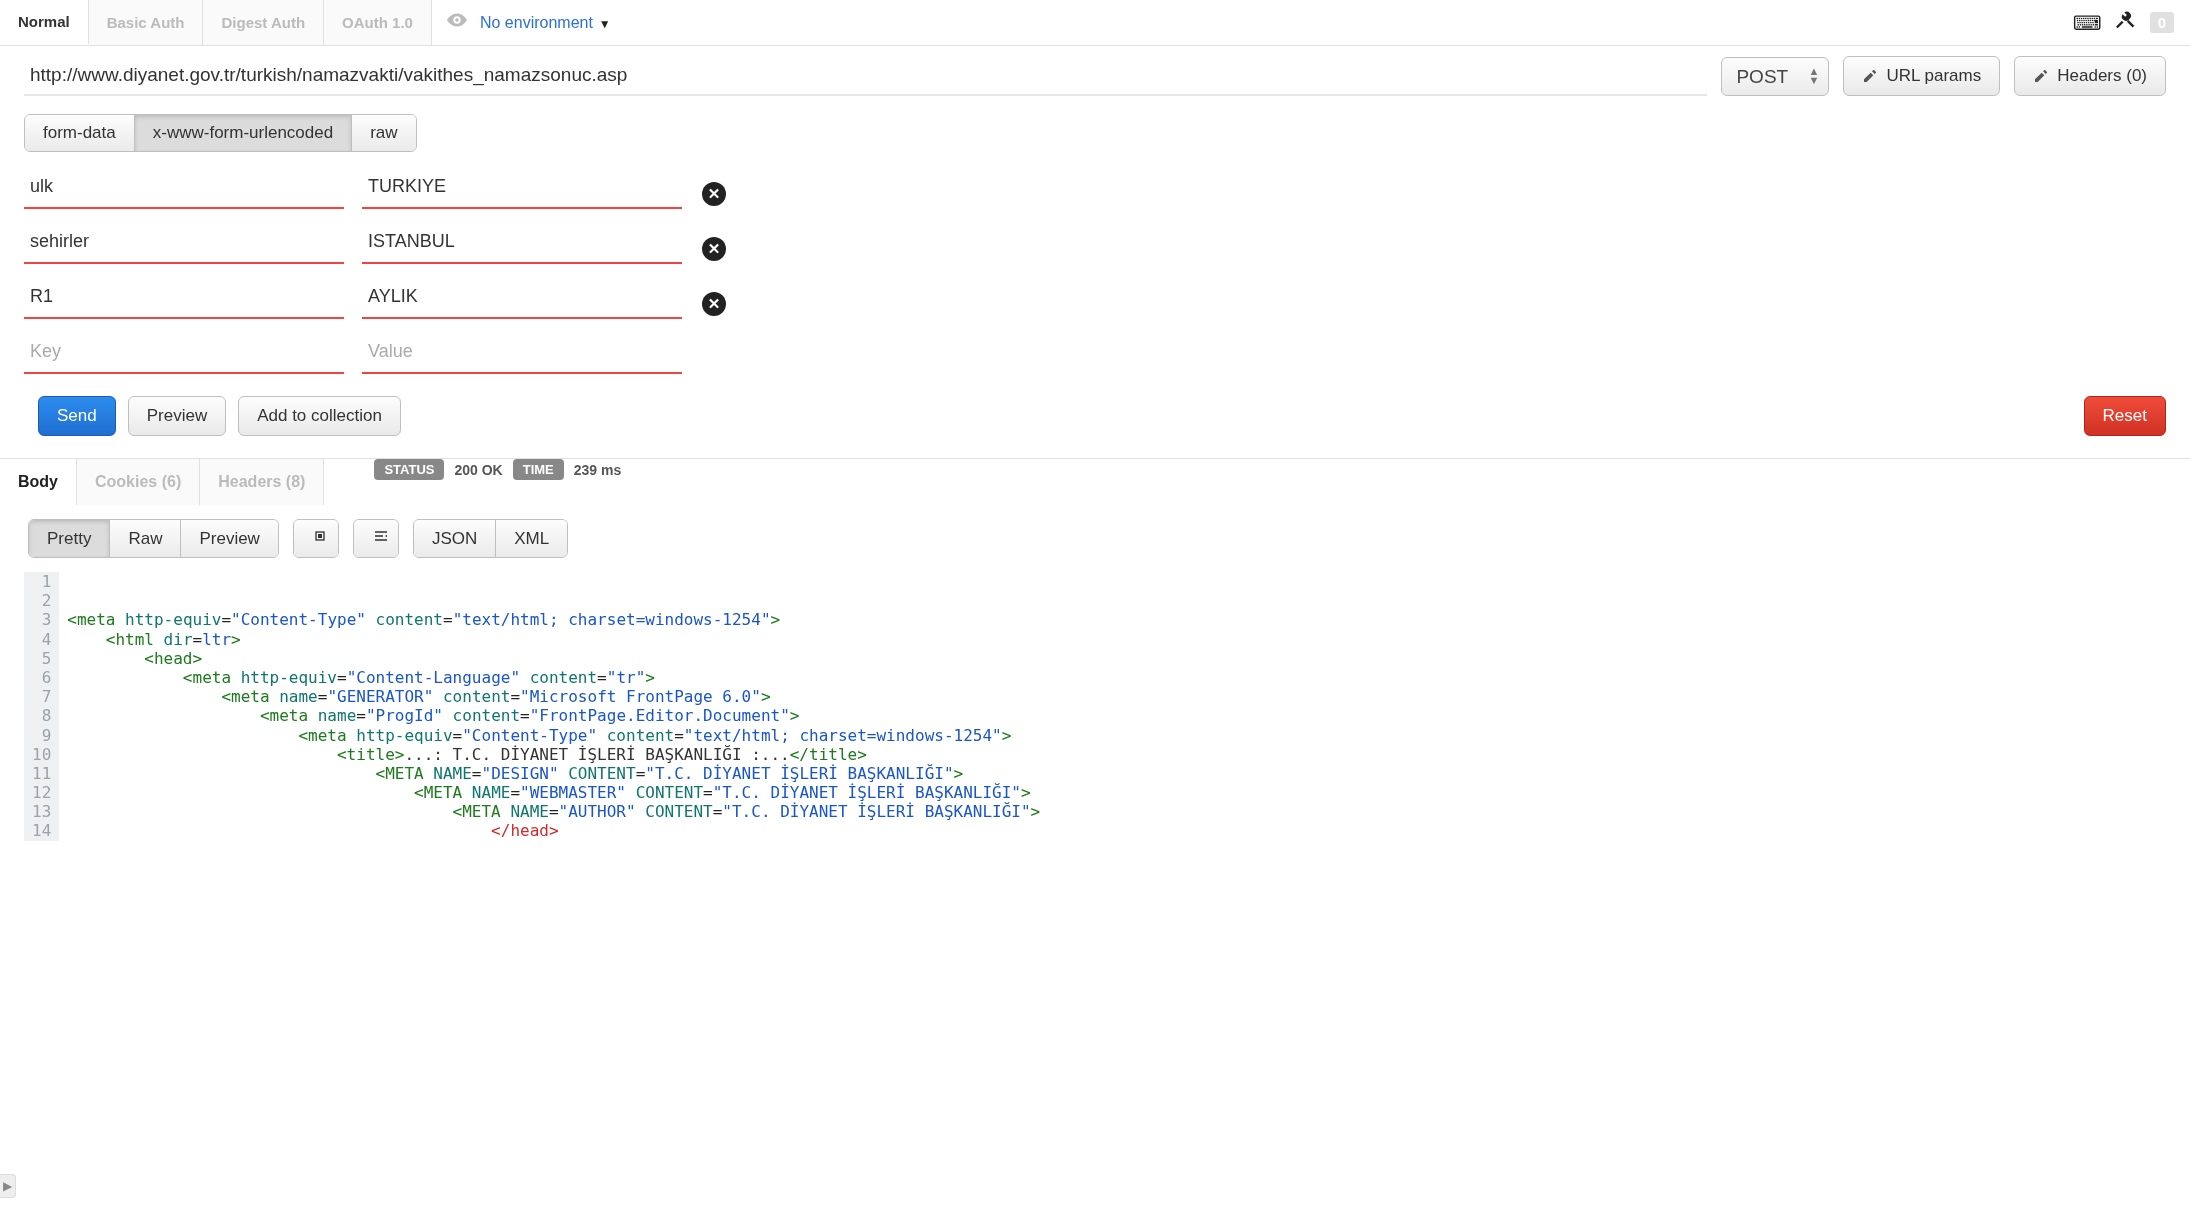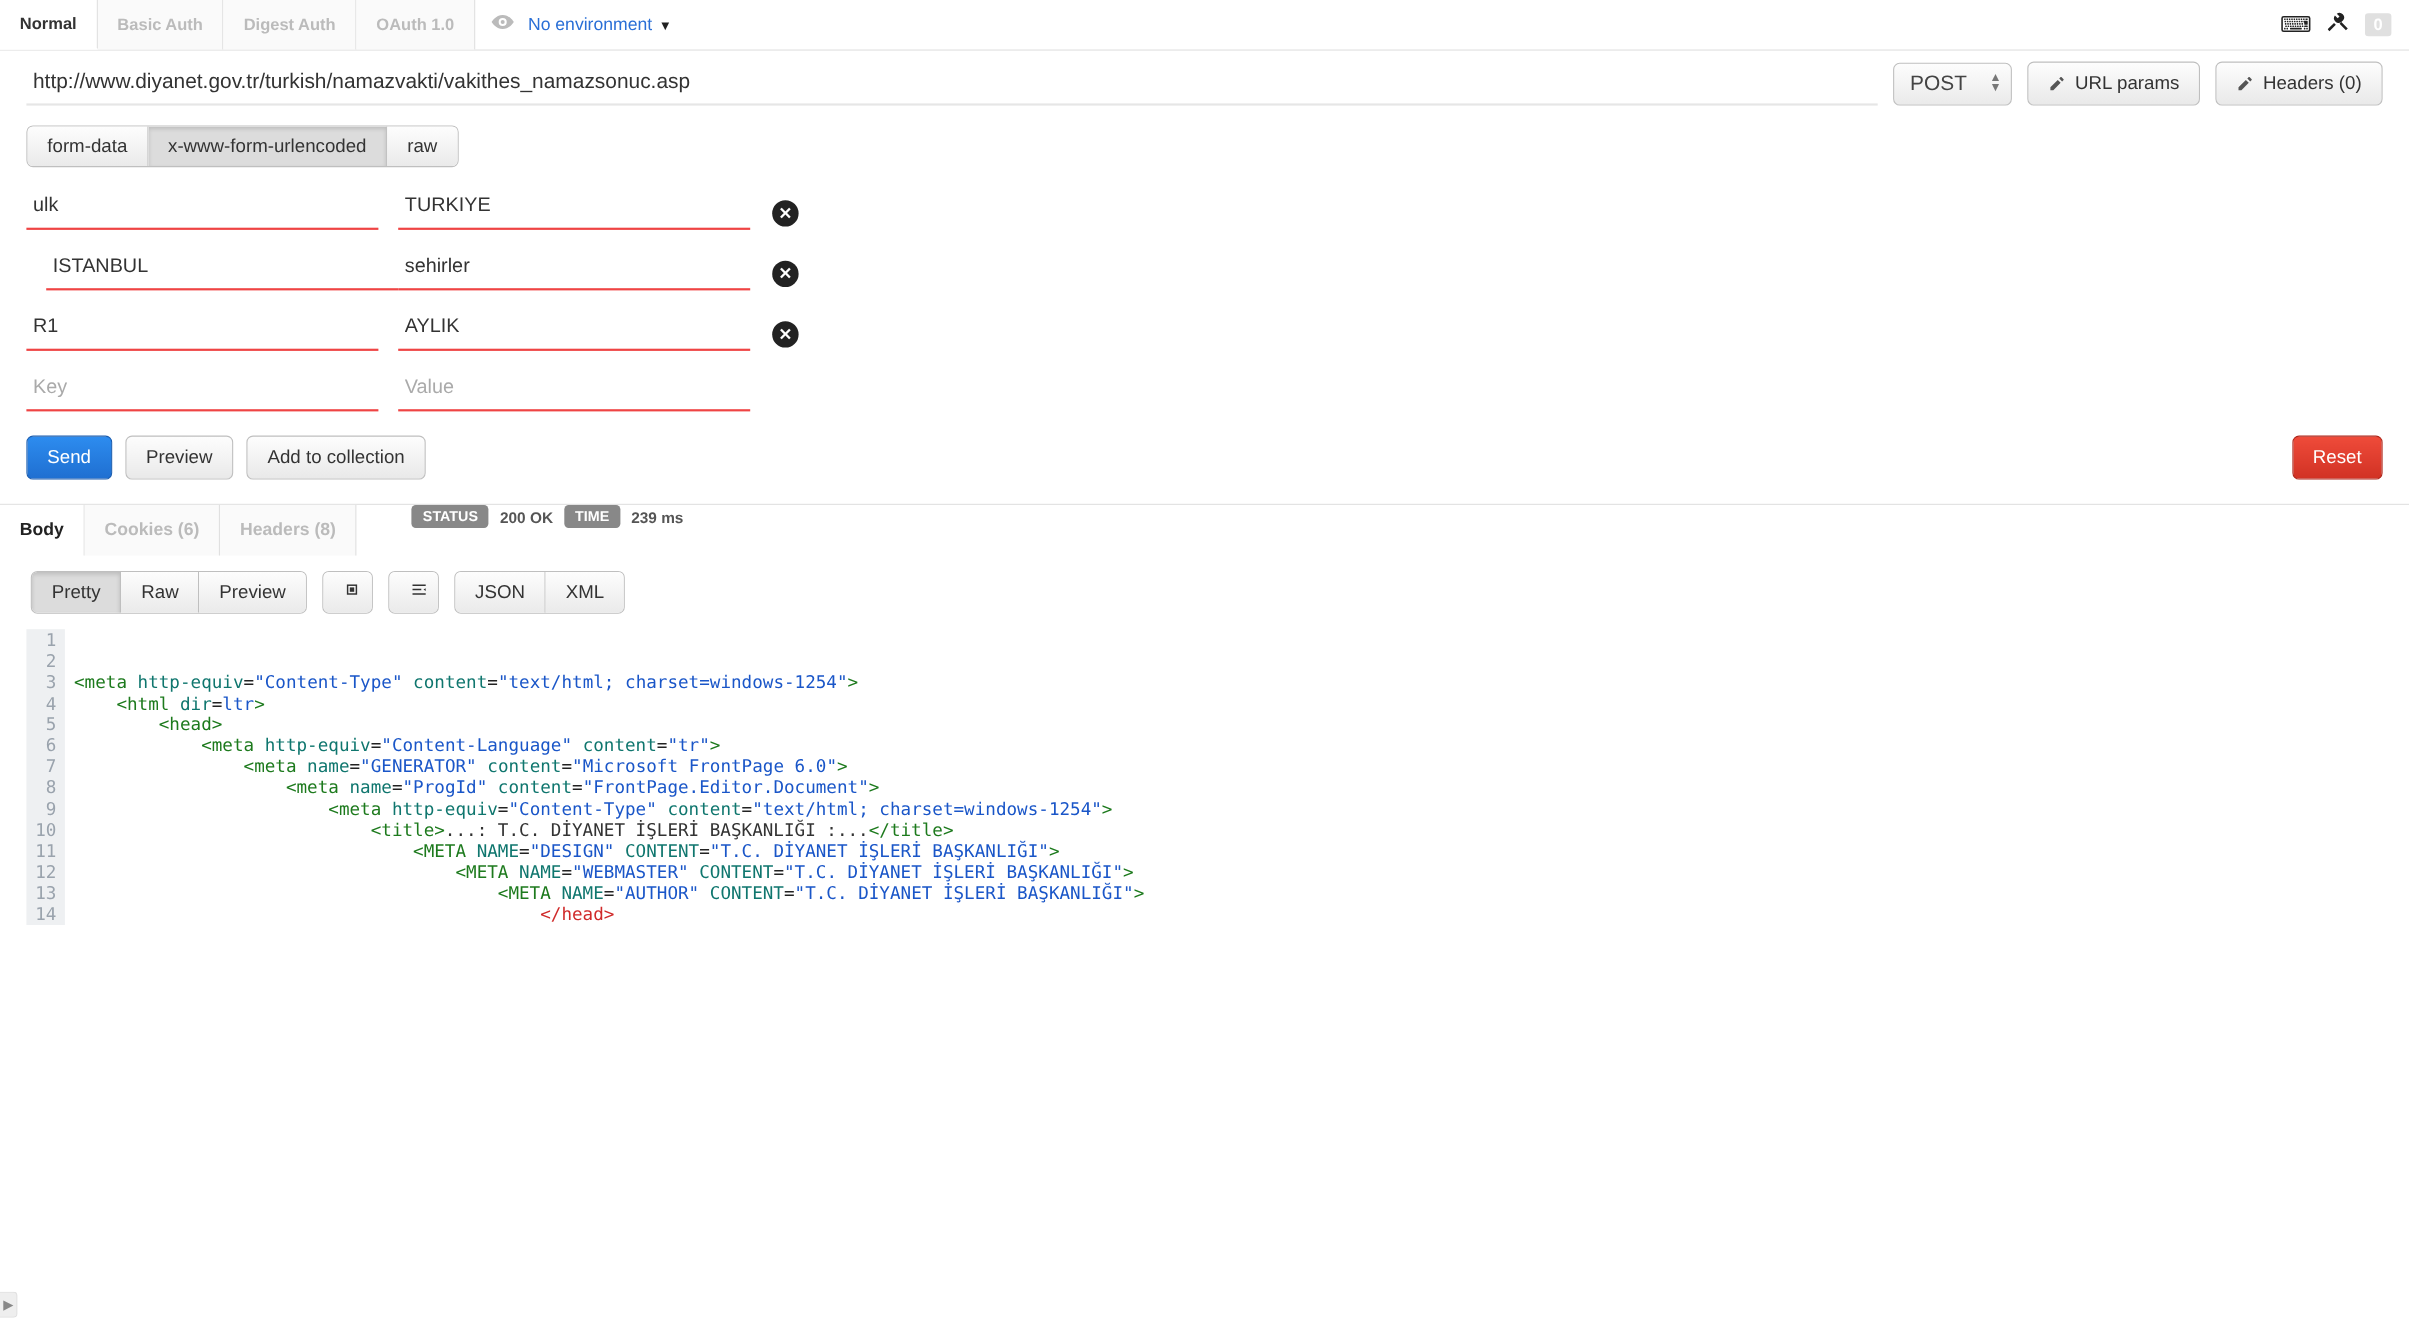--- a/index.html
+++ b/index.html
@@ -22,21 +22,21 @@
 
 
 .main { padding: 10px 24px 0 24px; }
 .url-row { display: flex; gap: 14px; align-items: center; margin-bottom: 18px; }
 .url-input { flex: 1; font-size: 19px; padding: 8px 6px; border: none; border-bottom: 2px solid #e6e6e6; outline: none; color: #333; }
 .method-select-wrap { position: relative; }
 .method-select { appearance: none; -webkit-appearance:none; font-size: 19px; padding: 8px 40px 8px 14px; border: 1px solid #bfbfbf; border-radius: 6px; background: linear-gradient(#fdfdfd,#eaeaea); color: #444; outline:none; }
 .method-caret { position: absolute; right: 10px; top: 50%; transform: translateY(-50%); pointer-events:none; font-size: 11px; color:#777; line-height: 9px;}
 .btn { font-size: 17px; padding: 9px 18px; border: 1px solid #bfbfbf; border-radius: 6px; background: linear-gradient(#fdfdfd,#e9e9e9); cursor: pointer; display: inline-flex; align-items: center; gap: 8px; color:#333;}
 .btn svg { width: 16px; height: 16px; }
-.btn-primary { background: linear-gradient(#2d8cef,#1f6fd1); color: #fff; border-color: #1a5db0; }
+.btn-primary { background: linear-gradient(#2d8cef,#1f6fd1); color: #fff; border-color: #1a5db0; margin-left: 14px; }
 .btn-danger { background: linear-gradient(#ef4b3a,#d13224); color: #fff; border-color: #b02519; }
 
 
 .seg { display: inline-flex; border: 1px solid #bfbfbf; border-radius: 6px; overflow: hidden; margin-bottom: 14px;}
 .seg .seg-btn { padding: 8px 18px; font-size: 17px; background: linear-gradient(#fdfdfd,#eaeaea); border: none; border-right: 1px solid #bfbfbf; cursor: pointer; color:#333;}
 .seg .seg-btn:last-child { border-right: none; }
 .seg .seg-btn.active { background: #dcdcdc; box-shadow: inset 0 2px 4px rgba(0,0,0,.15); }
 
 
 .param-row { display: flex; align-items: center; }
@@ -145,22 +145,22 @@
   
   <div id="params">
       <div class="param-row">
         <input class="param-input" value="ulk" style="">
         <input class="param-input param-value" value="TURKIYE" style="">
         <button class="remove-btn">
           <span>✕</span>
         </button>
       </div>
       <div class="param-row">
+        <input class="param-input" value="sehirler" style="">
         <input class="param-input param-value" value="ISTANBUL" style="">
-        <input class="param-input" value="sehirler" style="">
         <button class="remove-btn">
           <span>✕</span>
         </button>
       </div>
       <div class="param-row">
         <input class="param-input" value="R1" style="">
         <input class="param-input param-value" value="AYLIK" style="">
         <button class="remove-btn">
           <span>✕</span>
         </button>

